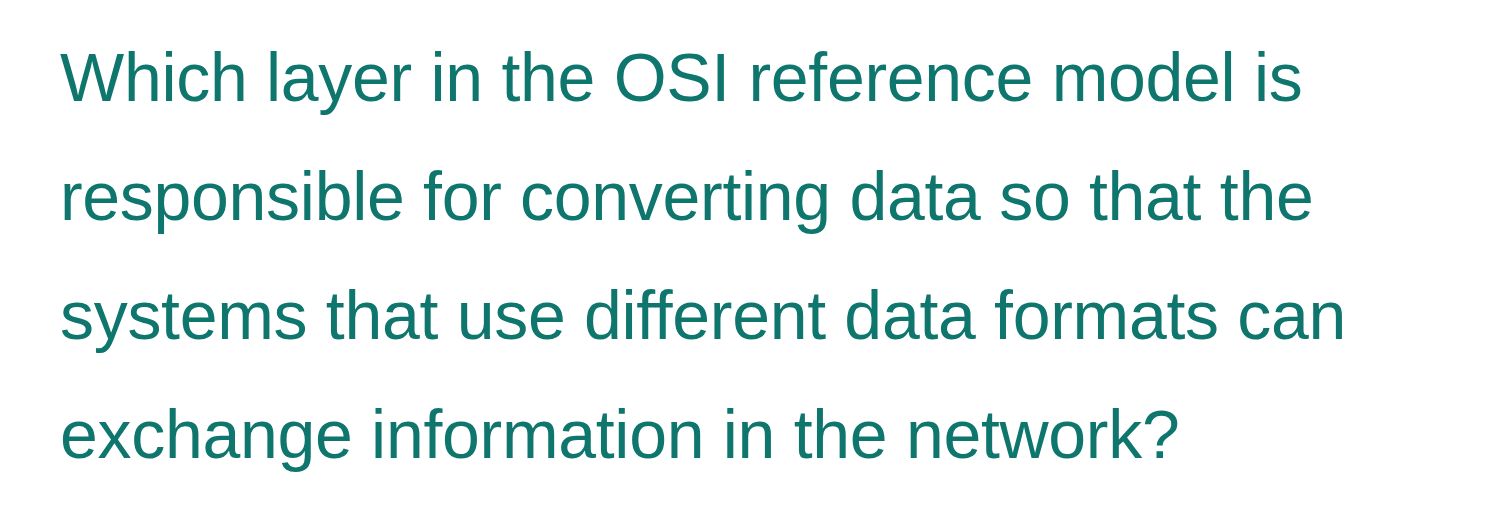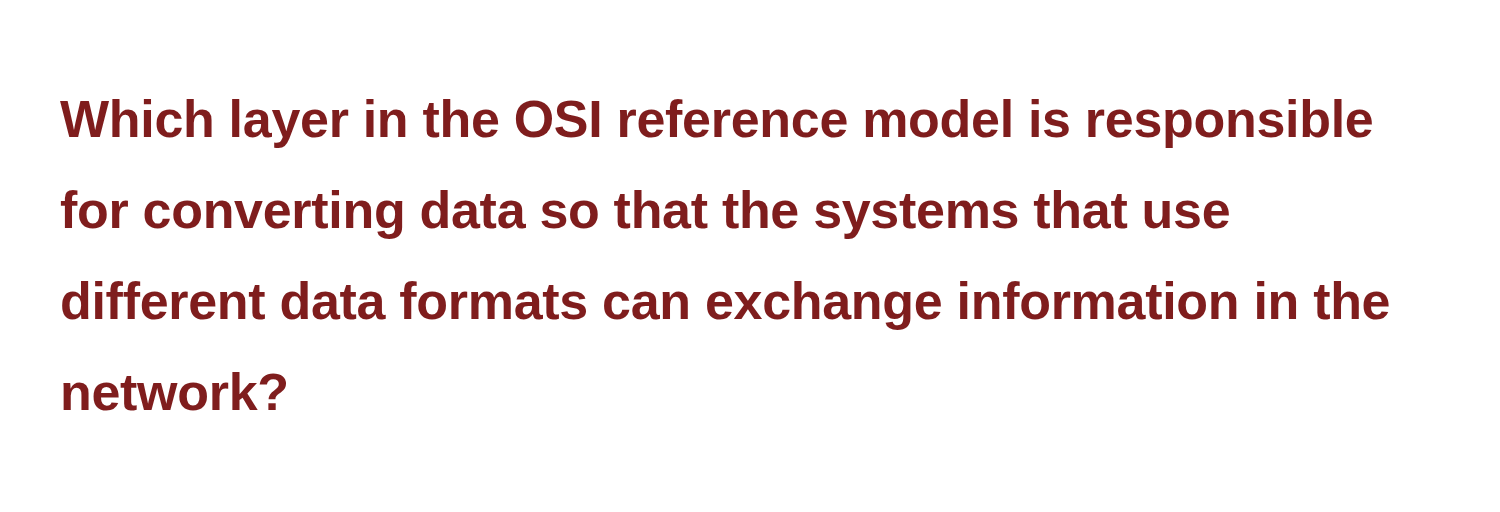--- a/index.html
+++ b/index.html
@@ -10,23 +10,23 @@
     body {
       width: 1500px;
       height: 512px;
       background: #ffffff;
       font-family: -apple-system, BlinkMacSystemFont, "Segoe UI", Helvetica, Arial, sans-serif;
       display: flex;
       align-items: center;
       padding: 0 60px;
     }
     .question-text {
-      font-size: 52px;
+      font-size: 68px;
       line-height: 1.75;
-      color: #7f1d1d;
-      font-weight: 700;
+      color: #0f766e;
+      font-weight: 400;
       letter-spacing: -0.3px;
     }
   </style>
 </head>
 <body>
 
 <div class="question-text">Which layer in the OSI reference model is responsible for converting data so that the systems that use different data formats can exchange information in the network?</div>
 
 </body></html>

